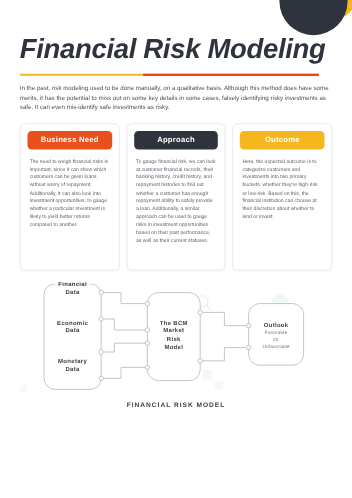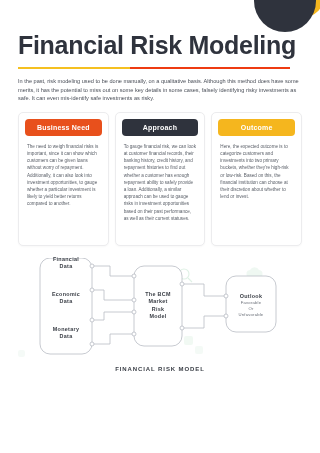--- a/index.html
+++ b/index.html
@@ -47,20 +47,21 @@
     height: 453px;
   }
 
   .title {
     margin-top: 30px;
     font-size: 25px;
     line-height: 30px;
     font-weight: bold;
     color: #2F333D;
     letter-spacing: -0.3px;
+    font-style: italic;
   }
 
   .divider {
     margin-top: 7px;
     height: 2px;
     width: 272px;
     display: flex;
   }
   .divider .seg-y { flex: 0 0 112px; background: #F5C020; }
   .divider .seg-r { flex: 1; background: #EE3B11; }

